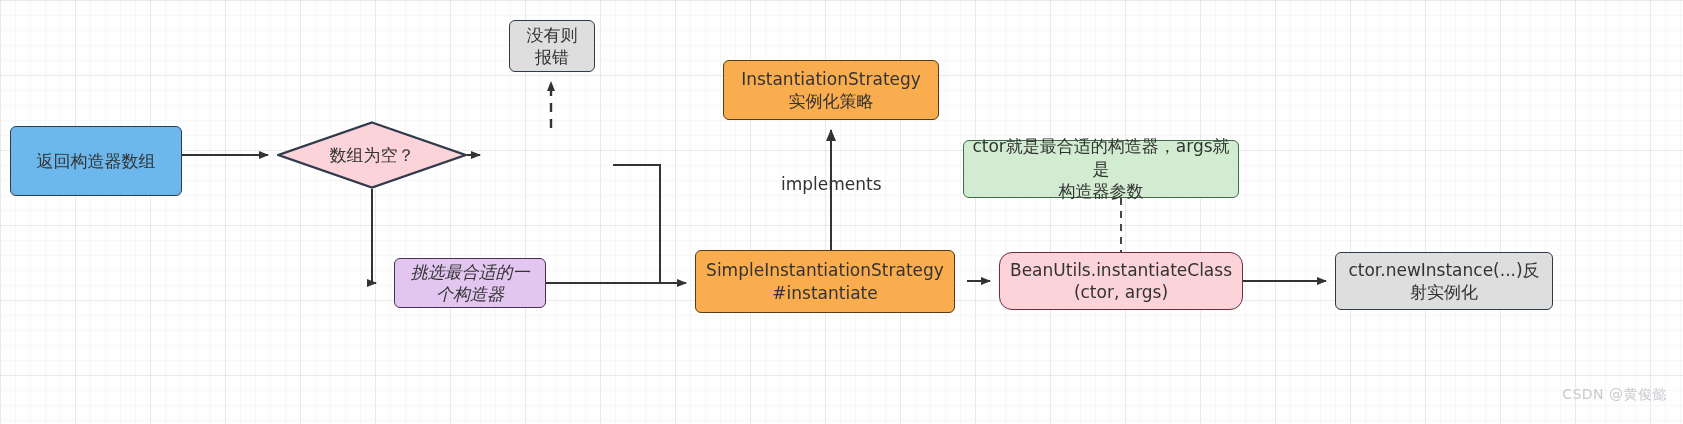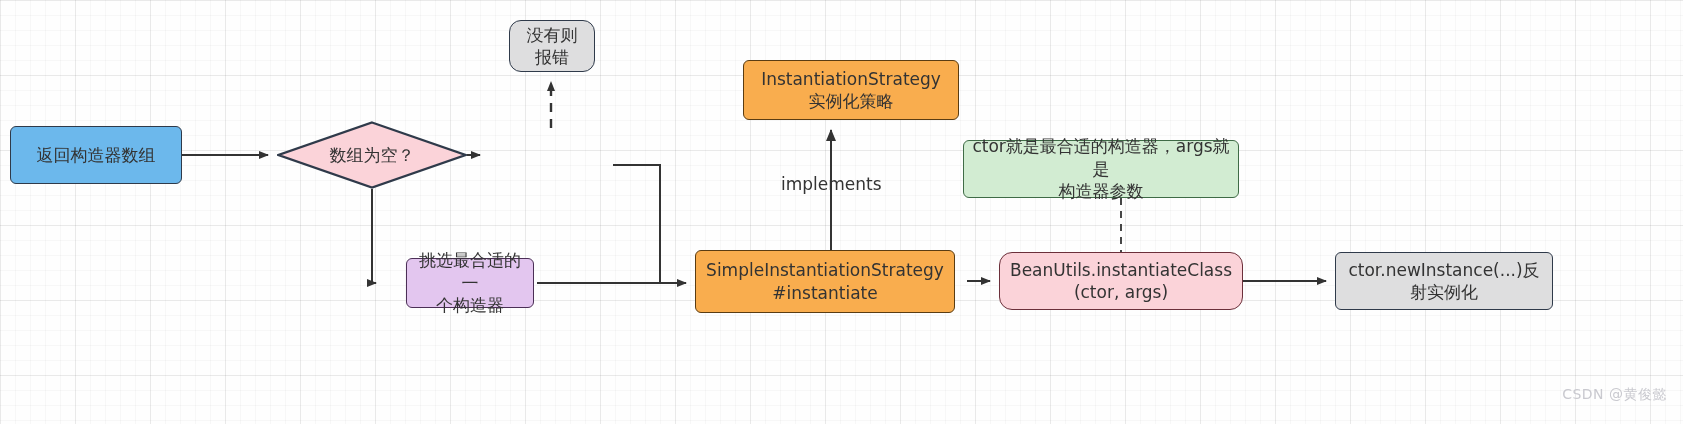--- a/index.html
+++ b/index.html
@@ -125,37 +125,37 @@
 
     <path d="M831,250 L831,130" fill="none" stroke="#333333" stroke-width="2" marker-end="url(#arrowOpen)"></path>
 
     <path d="M967,281 L990,281" fill="none" stroke="#333333" stroke-width="2" marker-end="url(#arrow)"></path>
 
     <path d="M1121,198 L1121,252" fill="none" stroke="#333333" stroke-width="1.8" stroke-dasharray="7,6"></path>
 
     <path d="M1243,281 L1326,281" fill="none" stroke="#333333" stroke-width="2" marker-end="url(#arrow)"></path>
   </svg>
 
-  <div class="node node-blue" style="left:10px; top:126px; width:172px; height:58px;">返回构造器数组</div>
+  <div class="node node-blue" style="left:10px; top:126px; width:172px; height:70px;">返回构造器数组</div>
 
   <div class="diamond" style="left:277px; top:121px; width:190px; height:68px;">
     <svg class="shape" viewBox="0 0 190 68" preserveAspectRatio="none">
       <polygon points="95,1.5 188.5,34 95,66.5 1.5,34" fill="#fbd3d9" stroke="#2f3a4a" stroke-width="2.2"></polygon>
     </svg>
     <div class="dlabel">数组为空？</div>
   </div>
 
 
-  <div class="node node-gray" style="left:509px; top:20px; width:86px; height:52px;border-radius:12px;">没有则
+  <div class="node node-gray" style="left:509px; top:20px; width:86px; height:52px;">没有则
 报错</div>
 
-  <div class="node node-purple" style="left:406px; top:258px; width:128px; height:50px;">挑选最合适的一
+  <div class="node node-purple" style="left:394px; top:258px; width:152px; height:50px;font-style:italic;">挑选最合适的一
 个构造器</div>
 
-  <div class="node node-amber" style="left:723px; top:60px; width:216px; height:60px;margin-left:20px;">InstantiationStrategy
+  <div class="node node-amber" style="left:723px; top:60px; width:216px; height:60px;">InstantiationStrategy
 实例化策略</div>
 
   <div class="node node-amber" style="left:695px; top:250px; width:260px; height:63px;">SimpleInstantiationStrategy
 #instantiate</div>
 
   <div class="node node-pink" style="left:999px; top:252px; width:244px; height:58px;border-radius:13px;">BeanUtils.instantiateClass
 (ctor, args)</div>
 
   <div class="node node-gray2" style="left:1335px; top:252px; width:218px; height:58px;">ctor.newInstance(...)反
 射实例化</div>

